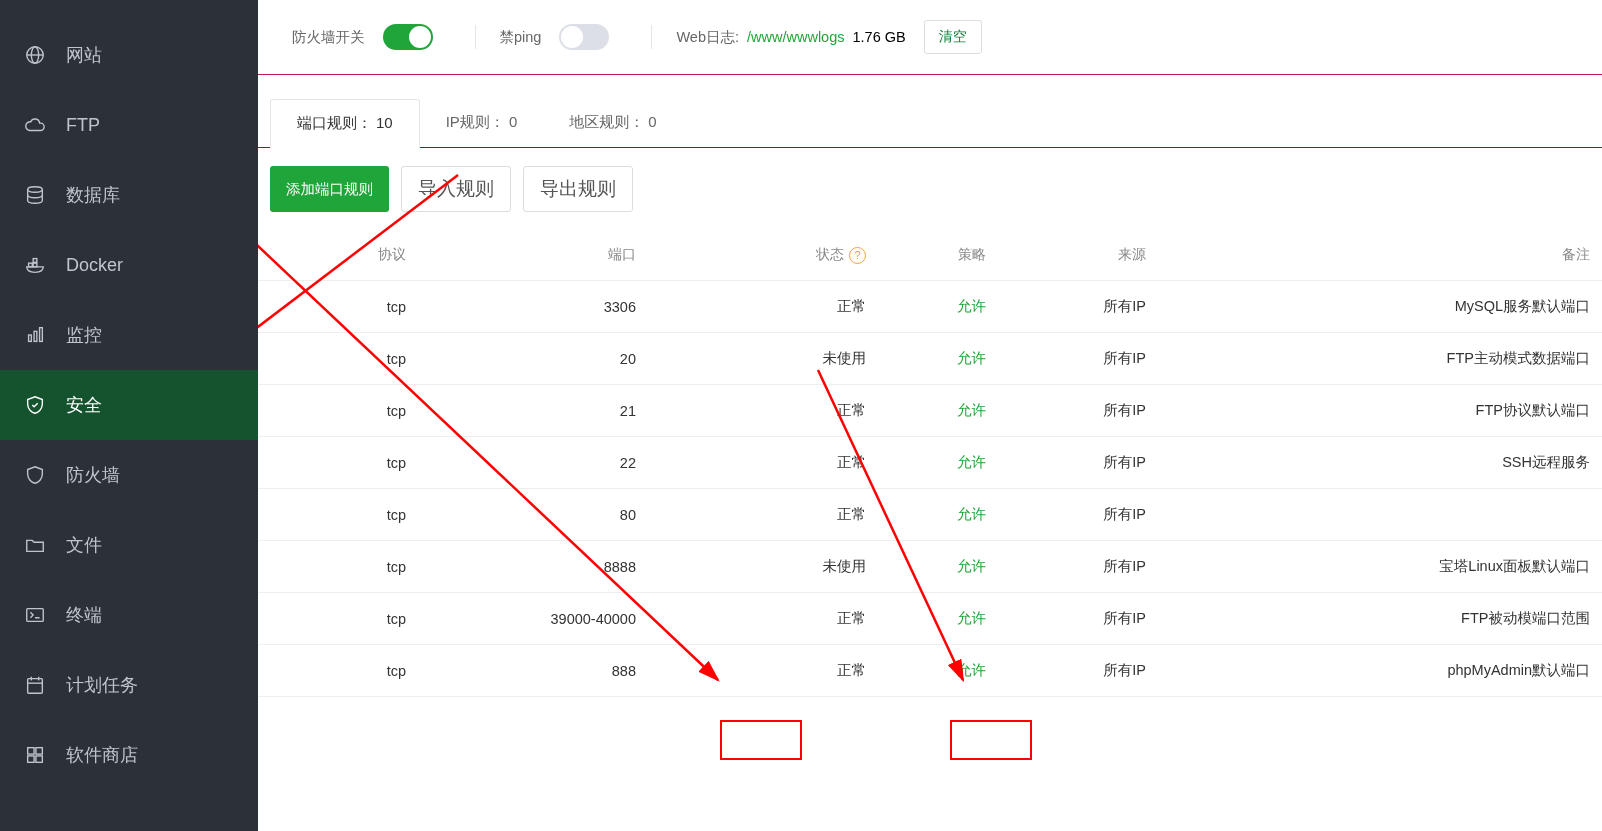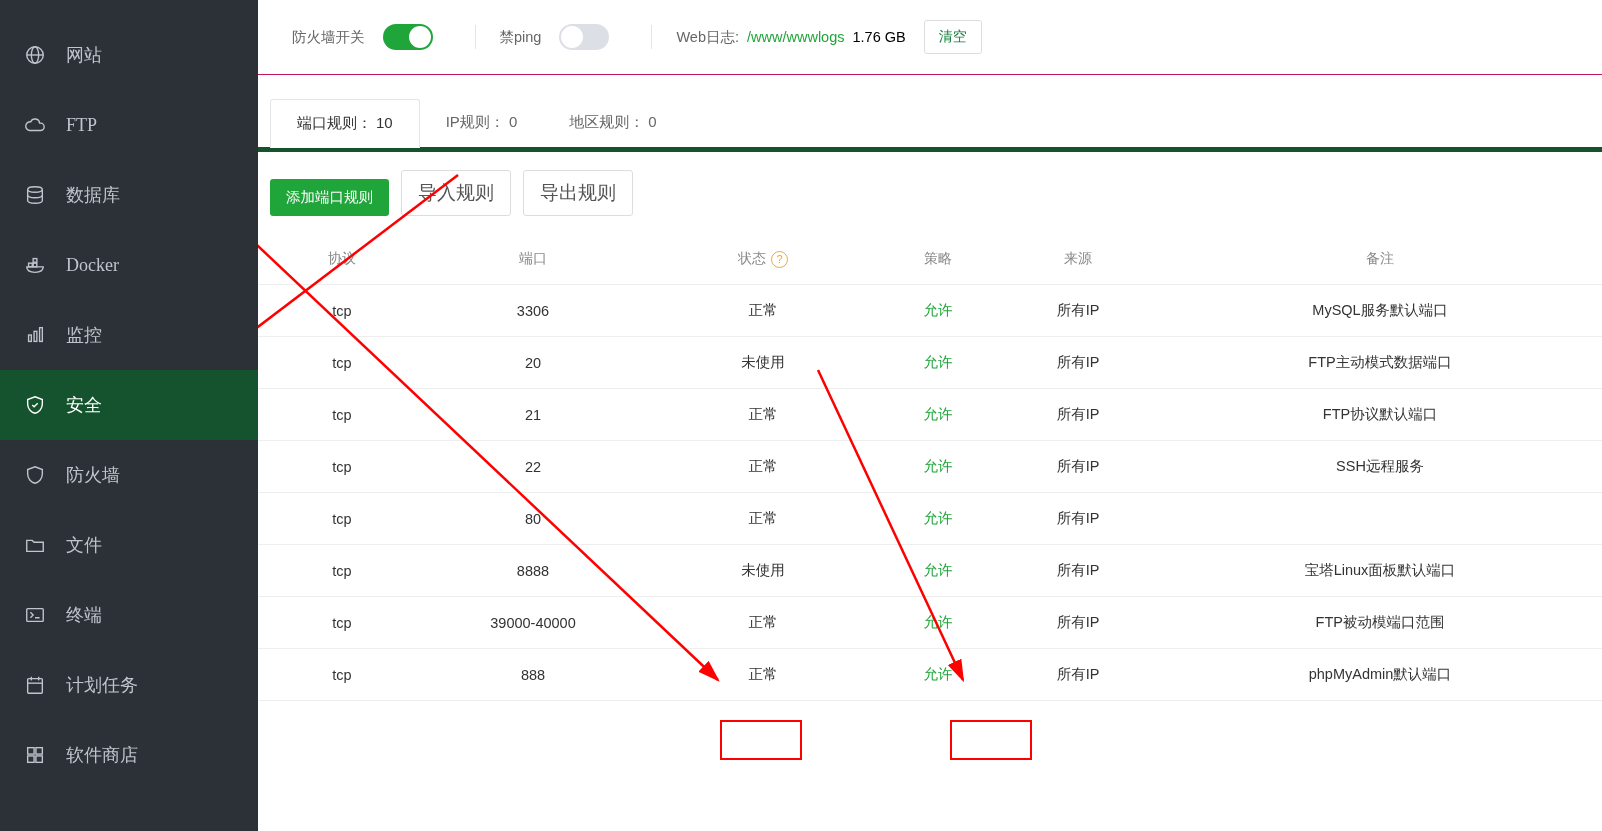--- a/index.html
+++ b/index.html
@@ -2,21 +2,21 @@
 <html><head>
   <meta charset="utf-8">
   <style>
     * { margin: 0; padding: 0; box-sizing: border-box; }
     body { font-family: -apple-system, "Microsoft YaHei", "PingFang SC", sans-serif; font-size: 14px; color: #333; background: #f6f6f6; width: 1602px; height: 831px; overflow: hidden; }
     
     .layout { display: flex; height: 100%; }
     
     
     .sidebar { width: 258px; background: #2c3138; color: #c0c4cc; flex-shrink: 0; padding-top: 20px; }
-    .sidebar-item { display: flex; align-items: center; height: 70px; padding: 0 24px; cursor: pointer; font-size: 18px; font-family: Liberation Serif, serif; }
+    .sidebar-item { display: flex; align-items: center; height: 70px; padding: 0 24px; cursor: pointer; font-size: 18px; }
     .sidebar-item.active { background: #14532d; color: #fff; }
     .sidebar-item .icon { width: 22px; height: 22px; margin-right: 20px; display: inline-flex; align-items: center; justify-content: center; }
     .sidebar-item svg { width: 22px; height: 22px; stroke: currentColor; fill: none; stroke-width: 1.5; }
     .sidebar-item.active svg { stroke: #fff; }
     
     
     .main { flex: 1; background: #fff; position: relative; overflow: hidden; }
     
     
     .topbar { display: flex; align-items: center; padding: 20px 34px; border-bottom: 1px solid #be185d; font-size: 14.5px; }
@@ -29,33 +29,33 @@
     .toggle.off .knob { left: 2px; }
     .divider { width: 1px; height: 24px; background: #e5e5e5; margin: 0 24px; }
     .link-text { color: #20a53a; margin: 0 8px; }
     .log-size { color: #000000; margin-right: 18px; }
     .btn-outline { border: 1px solid #ddd; background: #fff; padding: 7px 14px; border-radius: 3px; cursor: pointer; font-size: 14px; color: #15803d; }
     
     
     .content { padding: 24px 0 0 0; }
     
     
-    .tabs { display: flex; border-bottom: 5px solid #14532d; padding: 0 12px; margin: 0 0 18px 0; }
+    .tabs { display: flex; border-bottom: 1px solid #14532d; padding: 0 12px; margin: 0 0 18px 0; }
     .tab { padding: 14px 26px; cursor: pointer; font-size: 15px; color: #666; position: relative; }
     .tab.active { border: 1px solid #e5e5e5; border-bottom: 1px solid #fff; margin-bottom: -1px; border-radius: 3px 3px 0 0; color: #333; background: #fff; }
     .tab .count { margin-left: 4px; }
     
     
-    .actions { display: flex; gap: 12px; padding: 0 12px 18px; align-items: flex-end; }
+    .actions { display: flex; gap: 12px; padding: 0 12px 18px; }
     .btn-primary { background: #20a53a; color: #fff; border: none; padding: 9px 16px; border-radius: 3px; cursor: pointer; font-size: 14.5px; }
     .btn-default { background: #fff; color: #555; border: 1px solid #ddd; padding: 9px 16px; border-radius: 3px; cursor: pointer; font-size: 19px; }
     
     
     .table { width: 100%; border-collapse: collapse; }
-    .table th, .table td { text-align: center; padding: 16px 12px; border-bottom: 1px solid #eee; font-weight: normal; font-size: 14.5px; }
+    .table th, .table td { text-align: right; padding: 16px 12px; border-bottom: 1px solid #eee; font-weight: normal; font-size: 14.5px; }
     .table th { color: #888; font-size: 14px; }
     .table th:first-child, .table td:first-child { padding-left: 20px; }
     .col-proto { width: 160px; }
     .col-port { width: 230px; }
     .col-status { width: 230px; }
     .col-policy { width: 120px; }
     .col-source { width: 160px; }
     .col-remark { }
     .policy-allow { color: #20a53a; }
     .help-icon { display: inline-flex; align-items: center; justify-content: center; width: 17px; height: 17px; border: 1px solid #f5a623; color: #f5a623; border-radius: 50%; font-size: 11px; margin-left: 5px; vertical-align: middle; }

